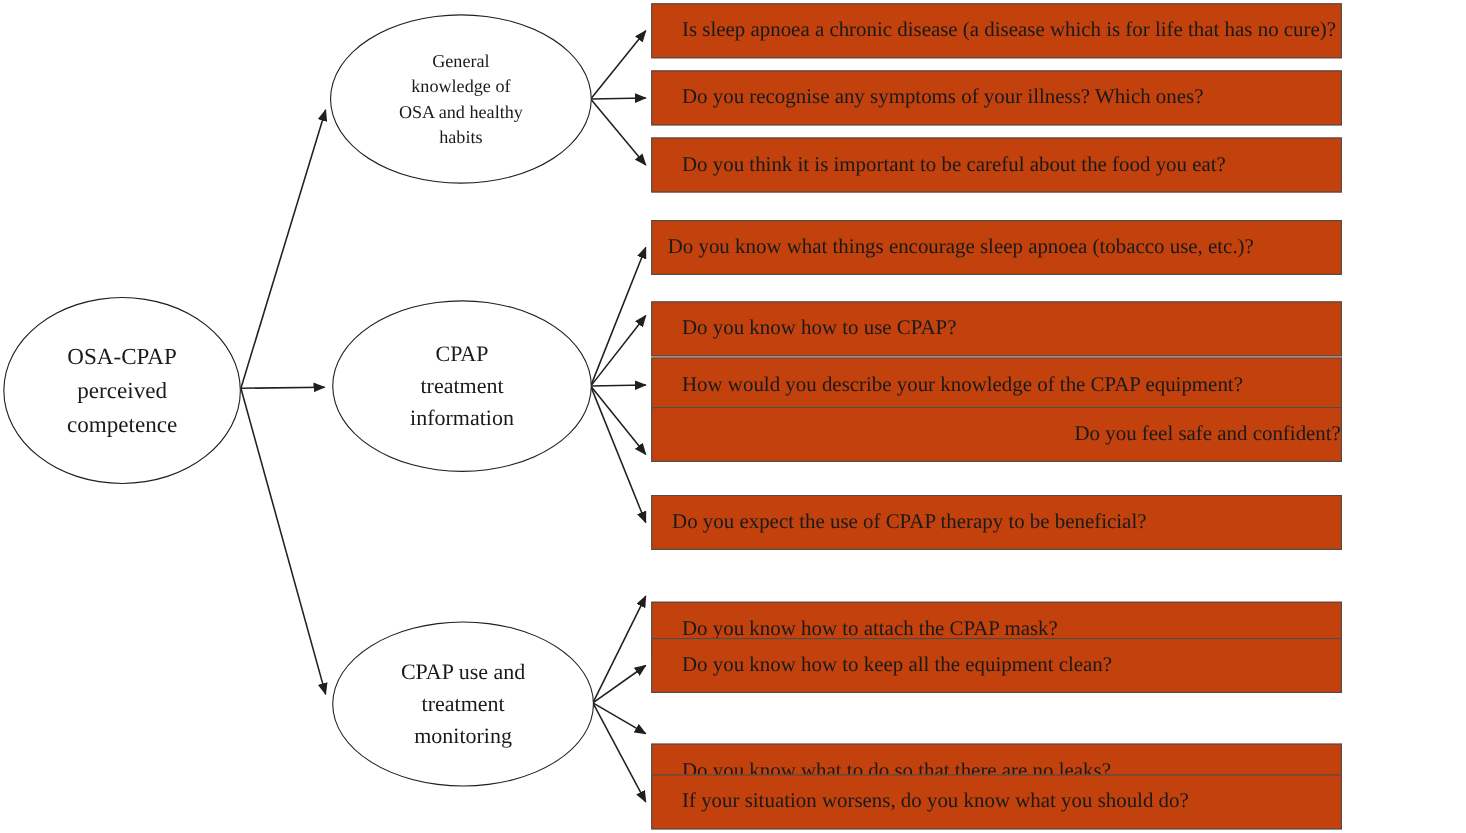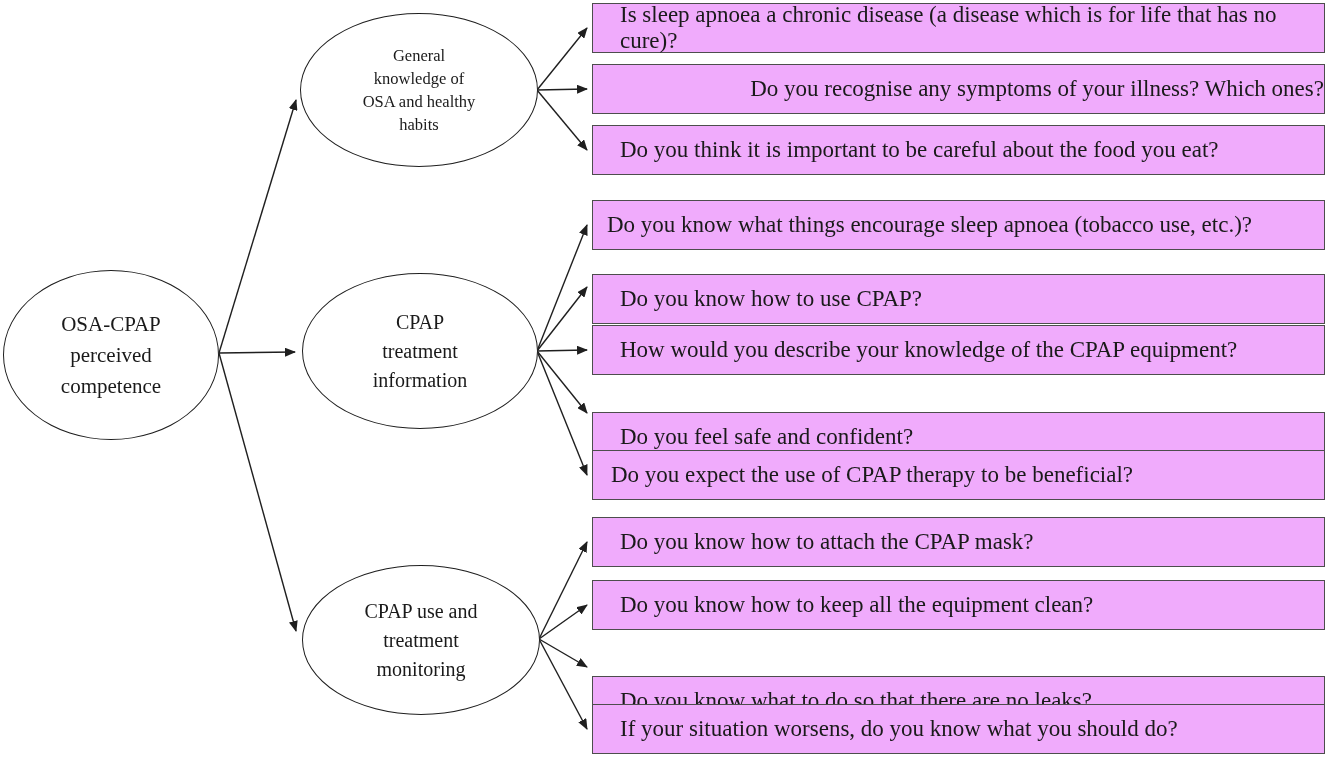--- a/index.html
+++ b/index.html
@@ -67,43 +67,43 @@
     left: 302px;
     top: 565px;
     width: 238px;
     height: 150px;
     font-size: 20px;
     line-height: 29px;
   }
   .qbox {
     position: absolute;
     left: 592px;
-    width: 733px;
+    width: 628px;
     height: 50px;
     border: 1.5px solid #4d4d4d;
-    background: #f0abfc;
+    background: #c2410c;
     display: flex;
     align-items: center;
     padding-left: 27px;
     box-sizing: border-box;
-    font-size: 23px;
+    font-size: 19px;
     z-index: 2;
   }
   
   #qbox-0  { top: 3px; }
-  #qbox-1  { top: 64px; justify-content: flex-end; }
+  #qbox-1  { top: 64px; }
   #qbox-2  { top: 125px; }
   
   #qbox-3  { top: 200px; padding-left: 14px; }
   #qbox-4  { top: 262px; margin-top: 12px; }
   #qbox-5  { top: 325px; }
-  #qbox-6  { top: 412px; }
+  #qbox-6  { top: 370px; justify-content: flex-end; }
   #qbox-7  { top: 450px; padding-left: 18px; }
   
-  #qbox-8  { top: 517px; }
+  #qbox-8  { top: 547px; }
   #qbox-9  { top: 580px; }
   #qbox-10 { top: 676px; }
   #qbox-11 { top: 704px; }
 </style>
 </head>
 <body>
 
 <div id="canvas">
 
   <svg id="connector-layer" viewBox="0 0 1333 757" xmlns="http://www.w3.org/2000/svg">

